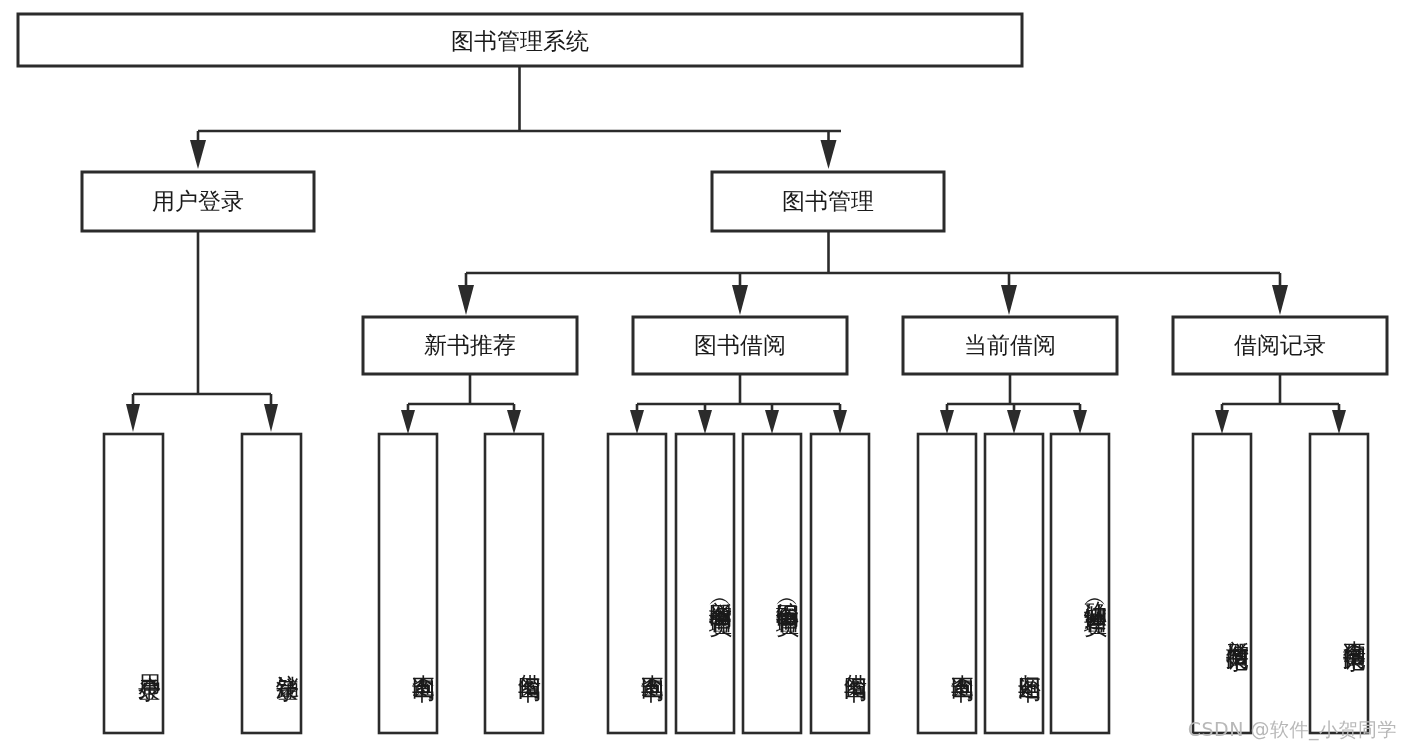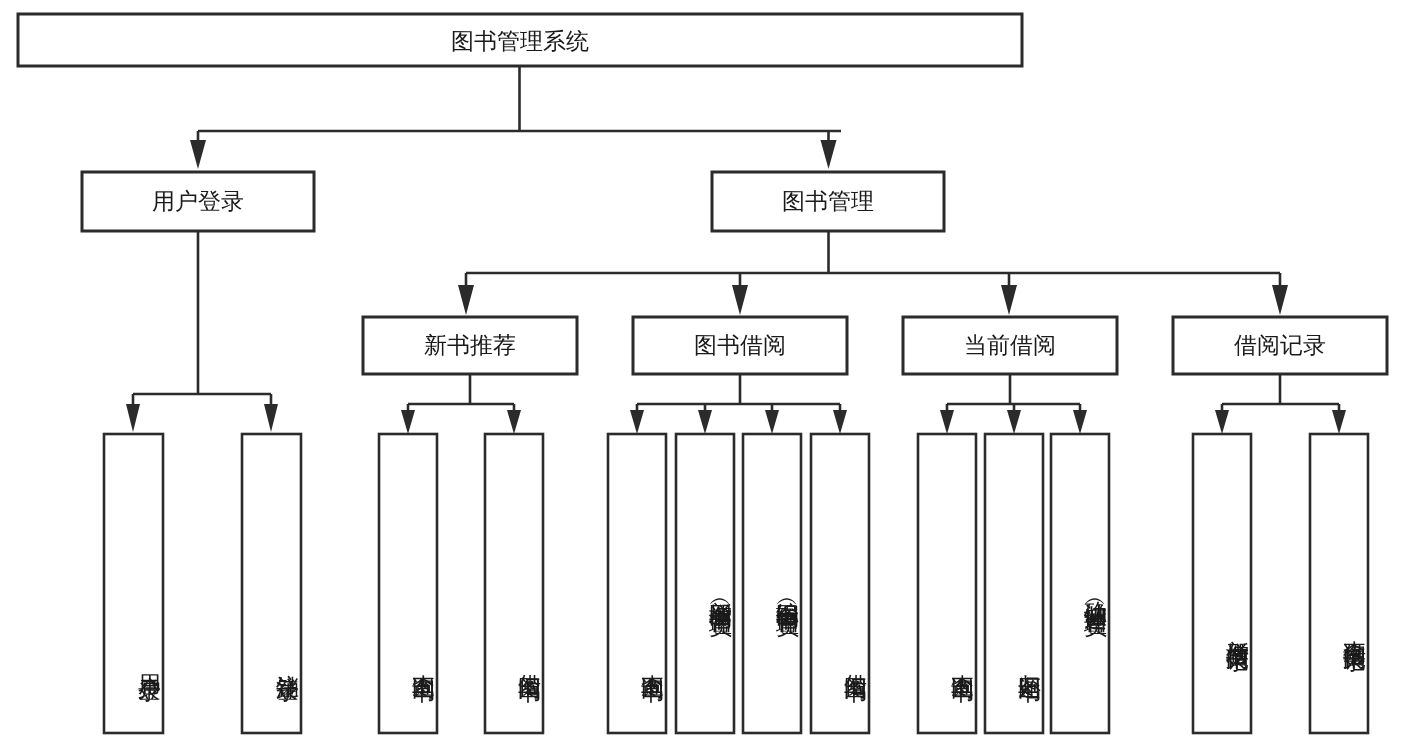--- a/index.html
+++ b/index.html
@@ -201,13 +201,14 @@
   <div class="leaf-label-wrap" style="left:743px; top:434px; width:58px; height:299px; padding-top:8px;">编辑图书（管理员）</div>
   <div class="leaf-label-wrap" style="left:811px; top:434px; width:58px; height:299px; padding-top:76px;">借阅图书</div>
 
   <div class="leaf-label-wrap" style="left:918px; top:434px; width:58px; height:299px; padding-top:76px;">查询图书</div>
   <div class="leaf-label-wrap" style="left:985px; top:434px; width:58px; height:299px; padding-top:76px;">归还图书</div>
   <div class="leaf-label-wrap" style="left:1051px; top:434px; width:58px; height:299px; padding-top:8px;">确认归还（管理员）</div>
 
   <div class="leaf-label-wrap" style="left:1193px; top:434px; width:58px; height:299px; padding-top:44px;">新增借阅记录</div>
   <div class="leaf-label-wrap" style="left:1310px; top:434px; width:58px; height:299px; padding-top:44px;">查询借阅记录</div>
 
+  <div class="watermark">CSDN @软件_小贺同学</div>
 </div>
 
 </body></html>

